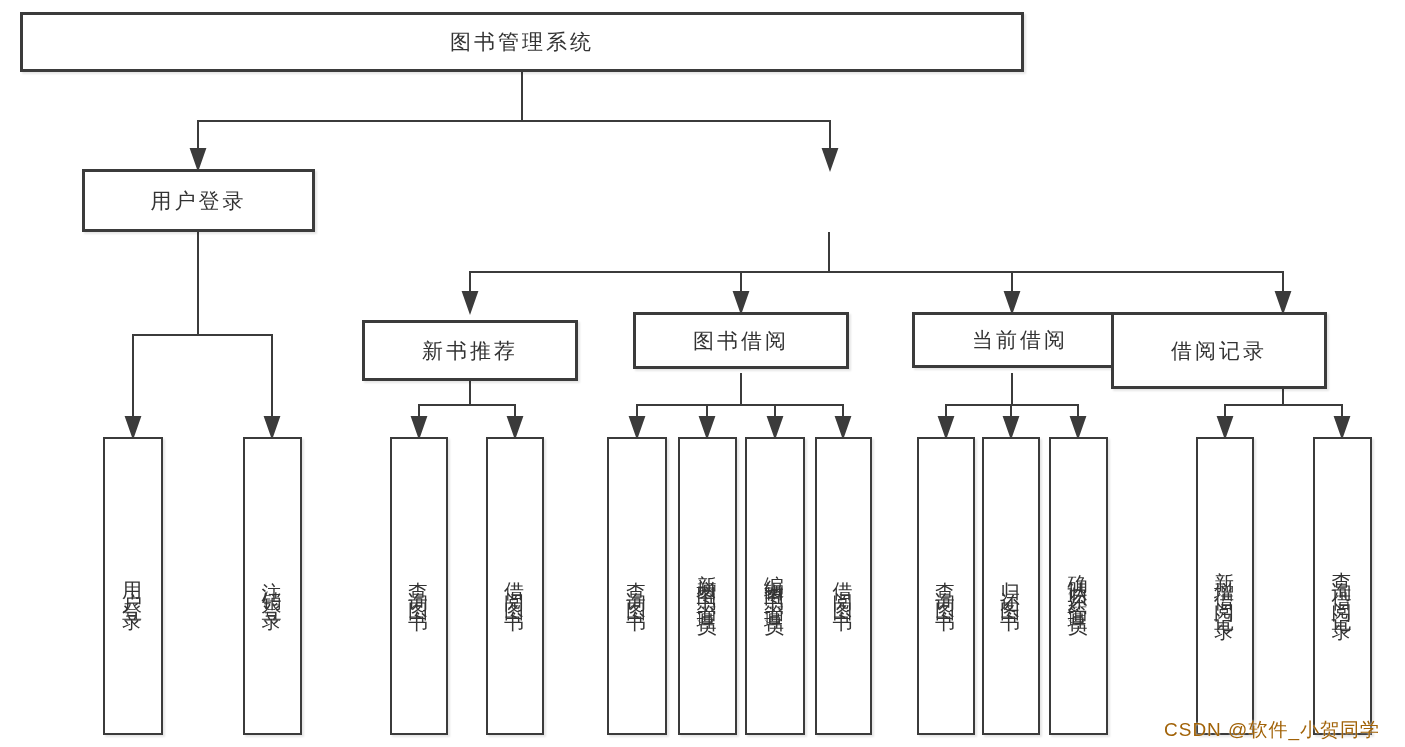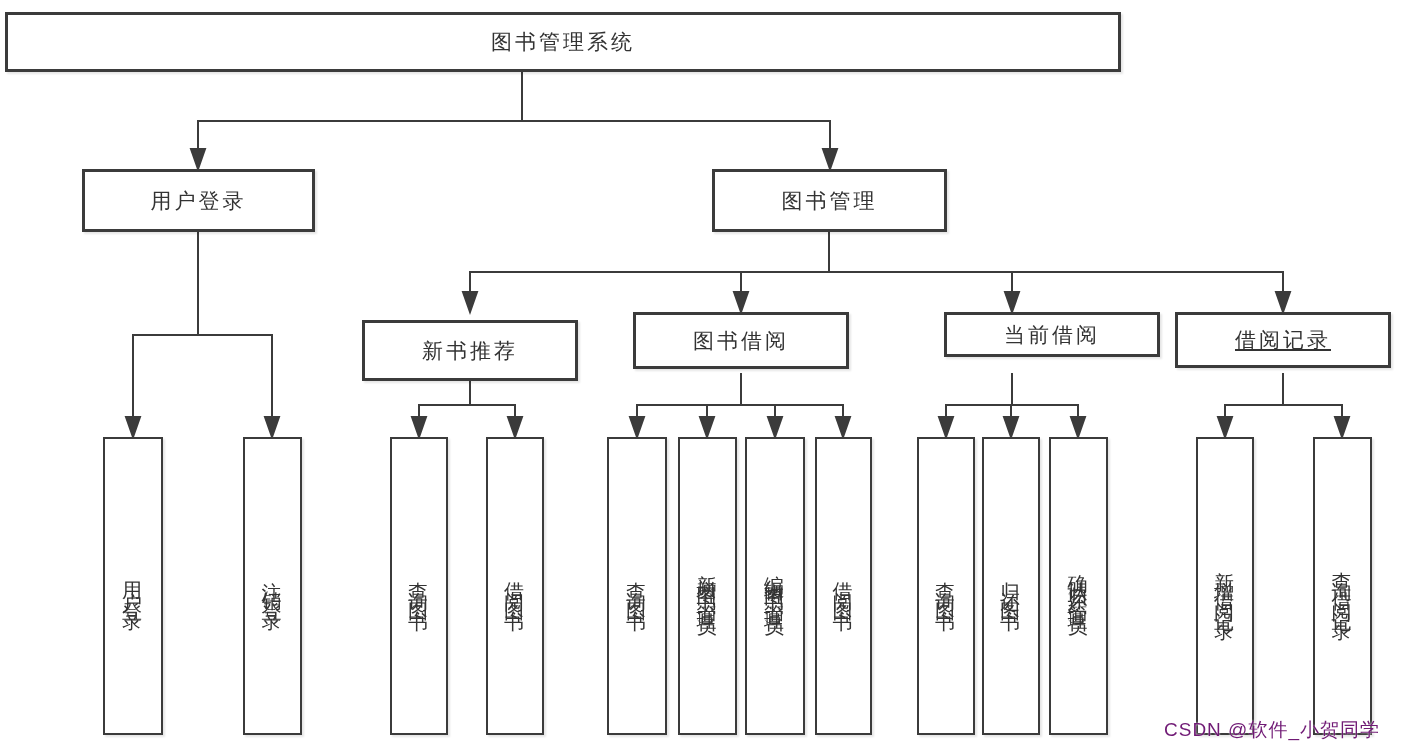--- a/index.html
+++ b/index.html
@@ -39,21 +39,21 @@
     font-size: 20px;
     letter-spacing: 10px;
     box-shadow: 2px 2px 2px rgba(0,0,0,0.10);
   }
   .vbox.tight { letter-spacing: 6px; }
   .watermark {
     position: absolute;
     left: 1164px;
     top: 717px;
     font-size: 19px;
-    color: #701a75;
+    color: #a16207;
     letter-spacing: 1px;
     white-space: nowrap;
     text-shadow: 0 0 2px #ffffff;
     z-index: 5;
   }
 </style>
 </head>
 <body>
 
 <div class="stage">
@@ -115,29 +115,28 @@
 
       <line x1="1283" y1="373" x2="1283" y2="406"></line>
       <line x1="1224" y1="405" x2="1343" y2="405"></line>
       <line x1="1225" y1="404" x2="1225" y2="420"></line>
         <path d="M1218 417 H1232 L1225 437 Z"></path>
       <line x1="1342" y1="404" x2="1342" y2="420"></line>
         <path d="M1335 417 H1349 L1342 437 Z"></path>
     </g>
   </svg>
 
-  <div class="box" style="left:5px; top:12px; width:1116px; height:60px;">图书管理系统</div>
+  <div class="box" style="left:20px; top:12px; width:1004px; height:60px;">图书管理系统</div>
 
   <div class="box" style="left:82px; top:169px; width:233px; height:63px;">用户登录</div>
-  <div class="box" style="left:712px; top:169px; width:235px; height:63px;">图书管理</div>
 
   <div class="box" style="left:362px; top:320px; width:216px; height:61px;">新书推荐</div>
   <div class="box" style="left:633px; top:312px; width:216px; height:57px;">图书借阅</div>
-  <div class="box" style="left:944px; top:312px; width:216px; height:45px;text-align:center;">当前借阅</div>
-  <div class="box" style="left:1175px; top:312px; width:216px; height:56px;text-decoration:underline;">借阅记录</div>
+  <div class="box" style="left:912px; top:312px; width:216px; height:56px;text-align:center;">当前借阅</div>
+  <div class="box" style="left:1111px; top:312px; width:216px; height:77px;">借阅记录</div>
 
   <div class="vbox" style="left:103px; top:437px; width:60px; height:298px;">用户登录</div>
   <div class="vbox" style="left:243px; top:437px; width:59px; height:298px;">注销登录</div>
 
   <div class="vbox" style="left:390px; top:437px; width:58px; height:298px;">查询图书</div>
   <div class="vbox" style="left:486px; top:437px; width:58px; height:298px;">借阅图书</div>
 
   <div class="vbox" style="left:607px; top:437px; width:60px; height:298px;">查询图书</div>
   <div class="vbox tight" style="left:678px; top:437px; width:59px; height:298px;">新增图书（管理员）</div>
   <div class="vbox tight" style="left:745px; top:437px; width:60px; height:298px;">编辑图书（管理员）</div>

